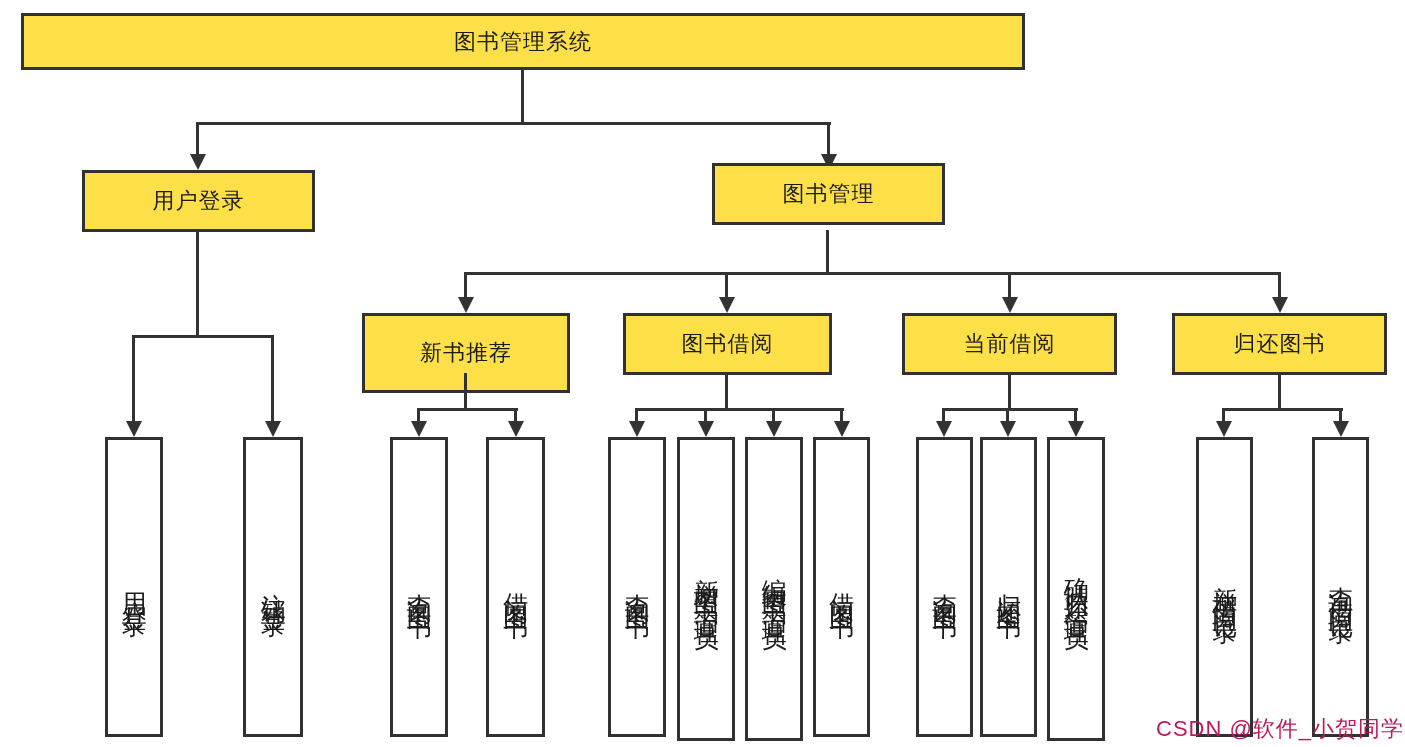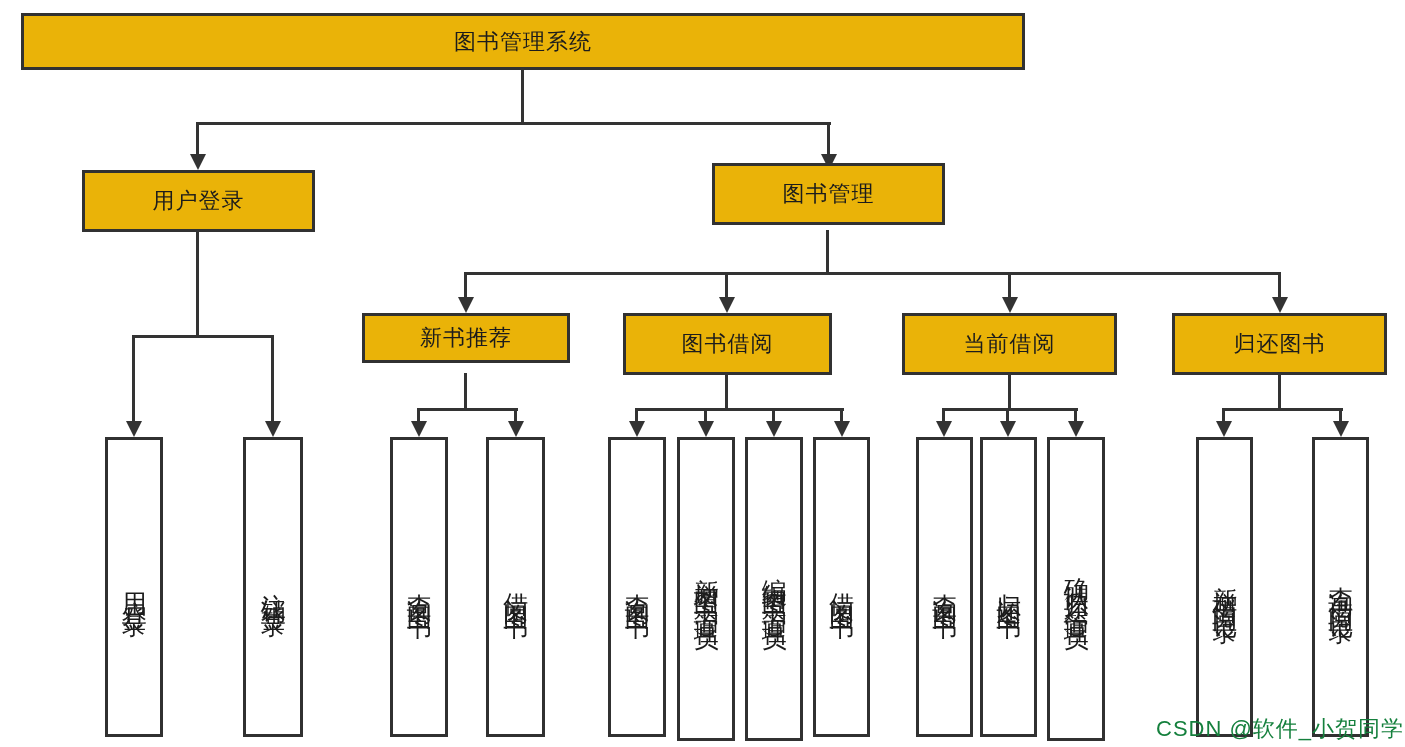--- a/index.html
+++ b/index.html
@@ -1,41 +1,41 @@
 <!DOCTYPE html>
 <html><head>
 <meta charset="utf-8">
 <style>
   html,body{margin:0;padding:0;background:#ffffff;}
   #canvas{
     position:relative;width:1405px;height:747px;background:#ffffff;overflow:hidden;
     font-family:"Liberation Sans","DejaVu Sans",sans-serif;
   }
   .hbox{
-    position:absolute;box-sizing:border-box;border:3px solid #313131;background:#eab308;
+    position:absolute;box-sizing:border-box;border:3px solid #313131;background:#fde047;
     display:flex;align-items:center;justify-content:center;
     font-size:22px;color:#1c1c1c;letter-spacing:1px;white-space:nowrap;
   }
   .leaf{
     position:absolute;box-sizing:border-box;border:3px solid #313131;background:#ffffff;
     display:flex;align-items:center;justify-content:center;overflow:hidden;
   }
   .vtext{
     writing-mode:vertical-rl;text-orientation:mixed;
     font-size:25px;letter-spacing:7px;line-height:1.1;color:#1c1c1c;white-space:nowrap;
   }
   .vl{position:absolute;width:3px;background:#333333;}
   .hl{position:absolute;height:3px;background:#333333;}
   .tri{
     position:absolute;width:0;height:0;
     border-left:8px solid transparent;border-right:8px solid transparent;
     border-top:16px solid #333333;
   }
   .watermark{
-    position:absolute;top:714px;left:1156px;font-size:22px;color:#15803d;
+    position:absolute;top:714px;left:1156px;font-size:22px;color:#be185d;
     letter-spacing:1px;white-space:nowrap;z-index:5;
   }
 </style>
 </head>
 <body>
 
 <div id="canvas">
 
   <div class="hbox" style="left:21px;top:13px;width:1004px;height:57px">
     <span>图书管理系统</span>
@@ -66,21 +66,21 @@
   <div class="hl" style="left:464px;top:272px;width:817px"></div>
   <div class="vl" style="left:464px;top:272px;height:27px"></div>
   <div class="tri" style="left:458px;top:297px"></div>
   <div class="vl" style="left:725px;top:272px;height:27px"></div>
   <div class="tri" style="left:719px;top:297px"></div>
   <div class="vl" style="left:1008px;top:272px;height:27px"></div>
   <div class="tri" style="left:1002px;top:297px"></div>
   <div class="vl" style="left:1278px;top:272px;height:27px"></div>
   <div class="tri" style="left:1272px;top:297px"></div>
 
-  <div class="hbox" style="left:362px;top:313px;width:208px;height:50px">
+  <div class="hbox" style="left:362px;top:313px;width:208px;height:80px">
     <span>新书推荐</span>
   </div>
   <div class="hbox" style="left:902px;top:313px;width:215px;height:62px">
     <span>当前借阅</span>
   </div>
   <div class="hbox" style="left:623px;top:313px;width:209px;height:62px">
     <span>图书借阅</span>
   </div>
   <div class="hbox" style="left:1172px;top:313px;width:215px;height:62px">
     <span>归还图书</span>

